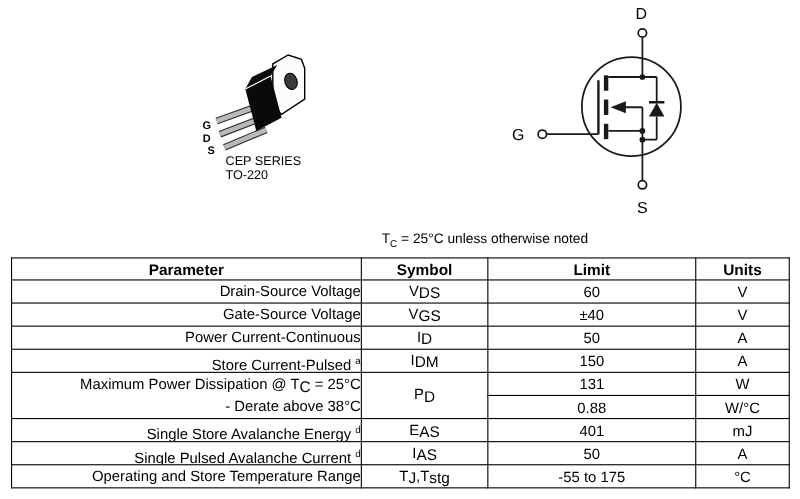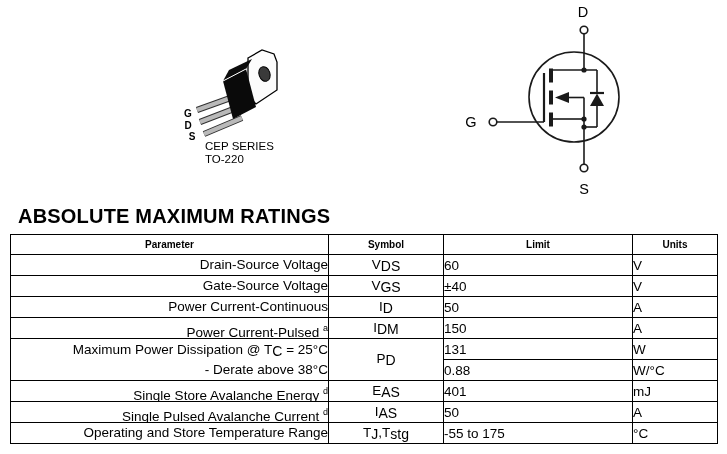--- a/index.html
+++ b/index.html
@@ -15,25 +15,25 @@
   .fet-svg{position:absolute;left:440px;top:0px;width:220px;height:205px;}
 
   
   .sec-title{position:absolute;left:18px;top:205px;font-size:20px;font-weight:bold;letter-spacing:0.2px;white-space:nowrap;}
   .sec-cond{position:absolute;left:347px;top:210px;font-size:12.5px;white-space:nowrap;}
   .sec-cond sub{font-size:9px;}
 
   
   .ratings{position:absolute;left:10px;top:234px;border-collapse:collapse;table-layout:fixed;}
   .ratings td,.ratings th{border:1.5px solid #000;padding:0;overflow:hidden;}
-  .ratings th{font-size:10px;font-weight:bold;height:19px;text-align:center;}
+  .ratings th{font-size:14px;font-weight:bold;height:19px;text-align:center;}
   .ratings td{font-size:13.5px;height:20px;vertical-align:middle;}
   .c-param{text-align:right;padding-left:8px;}
   .c-sym{text-align:center;font-size:14px;}
-  .c-lim,.c-unit{}
+  .c-lim,.c-unit{text-align:center;}
   .ratings sub{font-size:14px;vertical-align:-2px;}
   .ratings sup{font-size:9px;vertical-align:super;}
   .pline{height:20px;line-height:20px;}
   .pline2{padding-left:130px;}
 </style>
 </head>
 <body>
 
 <div class="page">
 
@@ -105,21 +105,21 @@
       <circle cx="584" cy="127" r="2.6" fill="#1a1a1a" stroke="none"></circle>
       <line x1="584" y1="119" x2="584" y2="164"></line>
       <circle cx="584" cy="168" r="3.8" fill="#ffffff"></circle>
     </g>
 
     <text x="583" y="17" font-size="14.5" text-anchor="middle">D</text>
     <text x="471" y="127" font-size="14.5" text-anchor="middle">G</text>
     <text x="584" y="194" font-size="14.5" text-anchor="middle">S</text>
   </svg>
 
-  <div class="sec-title">ABSOLUTE MAXIMUM RATINGS</div>
+  <div class="sec-cond"><span>T</span><sub>C</sub><span> = 25°C unless otherwise noted</span></div>
 
   <table class="ratings">
     <colgroup>
       <col style="width:318px">
         <col style="width:115px">
         <col style="width:189px">
         <col style="width:85px">
     </colgroup>
     <thead>
       <tr>
@@ -149,21 +149,21 @@
         <tr>
           <td class="c-param" rowspan="1">
             <div class="pline"><span>Power Current-Continuous</span></div>
           </td>
           <td class="c-sym" rowspan="1"><span>I</span><sub>D</sub></td>
           <td class="c-lim">50</td>
           <td class="c-unit">A</td>
         </tr>
         <tr>
           <td class="c-param" rowspan="1">
-            <div class="pline"><span>Power Current-Pulsed </span><sup>a</sup></div>
+            <div class="pline"><span>Store Current-Pulsed </span><sup>a</sup></div>
           </td>
           <td class="c-sym" rowspan="1"><span>I</span><sub>DM</sub></td>
           <td class="c-lim">150</td>
           <td class="c-unit">A</td>
         </tr>
         <tr>
           <td class="c-param" rowspan="2">
             <div class="pline"><span>Maximum Power Dissipation @ T</span><sub>C</sub><span> = 25°C</span></div>
             <div class="pline pline2"><span>- Derate above 38°C</span></div>
           </td>

